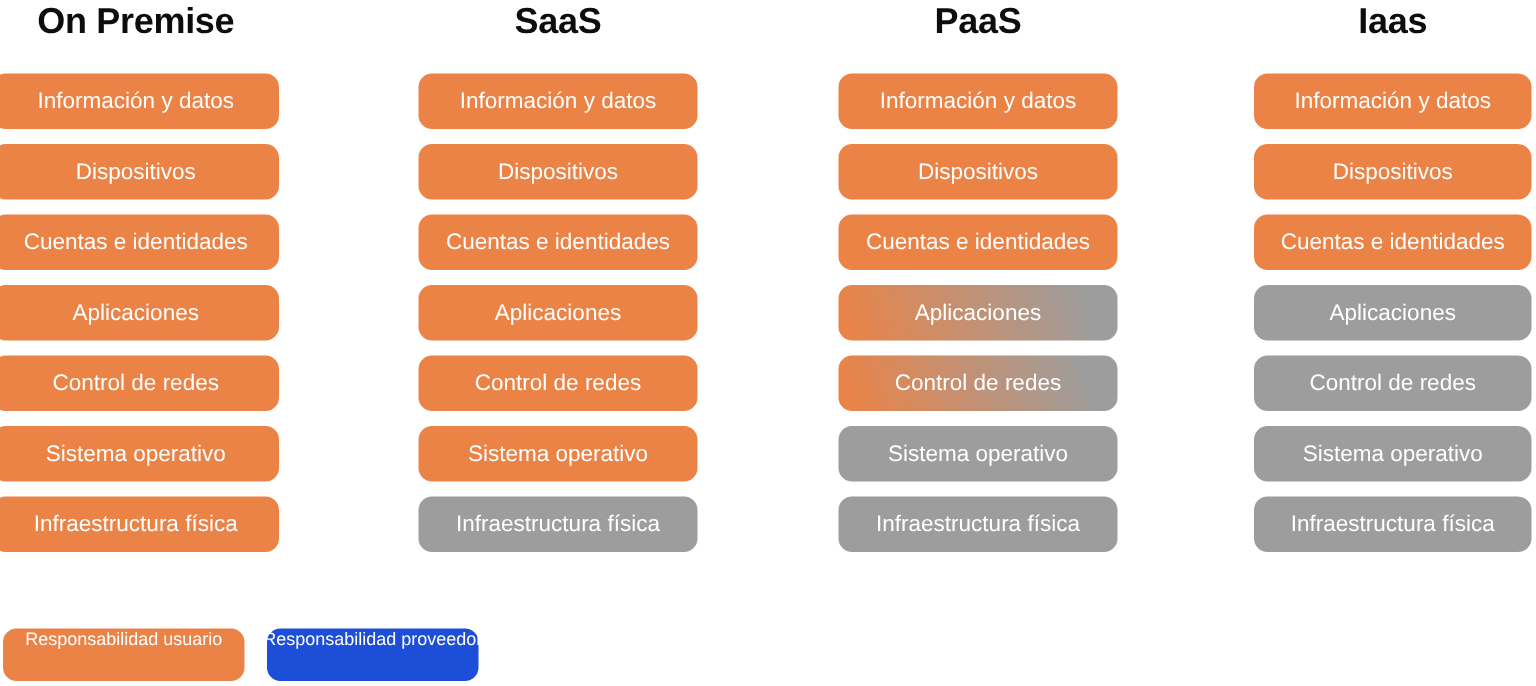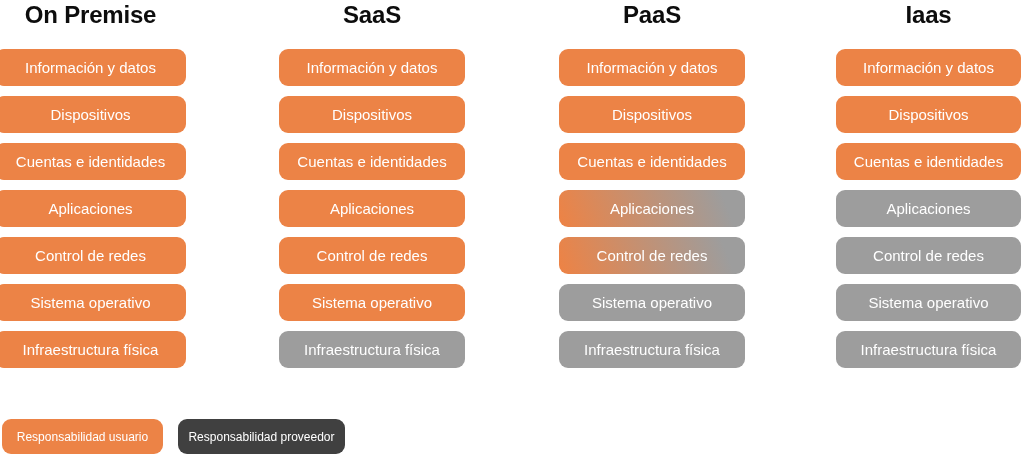--- a/index.html
+++ b/index.html
@@ -37,21 +37,21 @@
     justify-content: center;
     color: #ffffff;
     font-size: 15px;
     white-space: nowrap;
   }
   .legend-item {
     position: absolute;
     height: 35px;
     border-radius: 9px;
     display: flex;
-    align-items: center;
+    align-items: flex-start;
     justify-content: center;
     color: #ffffff;
     font-size: 12px;
     white-space: nowrap;
   }
 </style>
 </head>
 <body>
 
 <div id="canvas">
@@ -155,16 +155,16 @@
           <span>Sistema operativo</span>
         </div>
         <div class="box" style="background: rgb(157, 157, 157);">
           <span>Infraestructura física</span>
         </div>
       </div>
     </div>
     <div class="legend-item" style="left: 2px; top: 419px; width: 161px; background: rgb(236, 131, 70);">
       <span>Responsabilidad usuario</span>
     </div>
-    <div class="legend-item" style="left: 178px; top: 419px; width: 167px; background: #404040;">
+    <div class="legend-item" style="left: 178px; top: 419px; width: 141px; background: #1d4ed8;">
       <span>Responsabilidad proveedor</span>
     </div>
   </div>
 
 </body></html>

